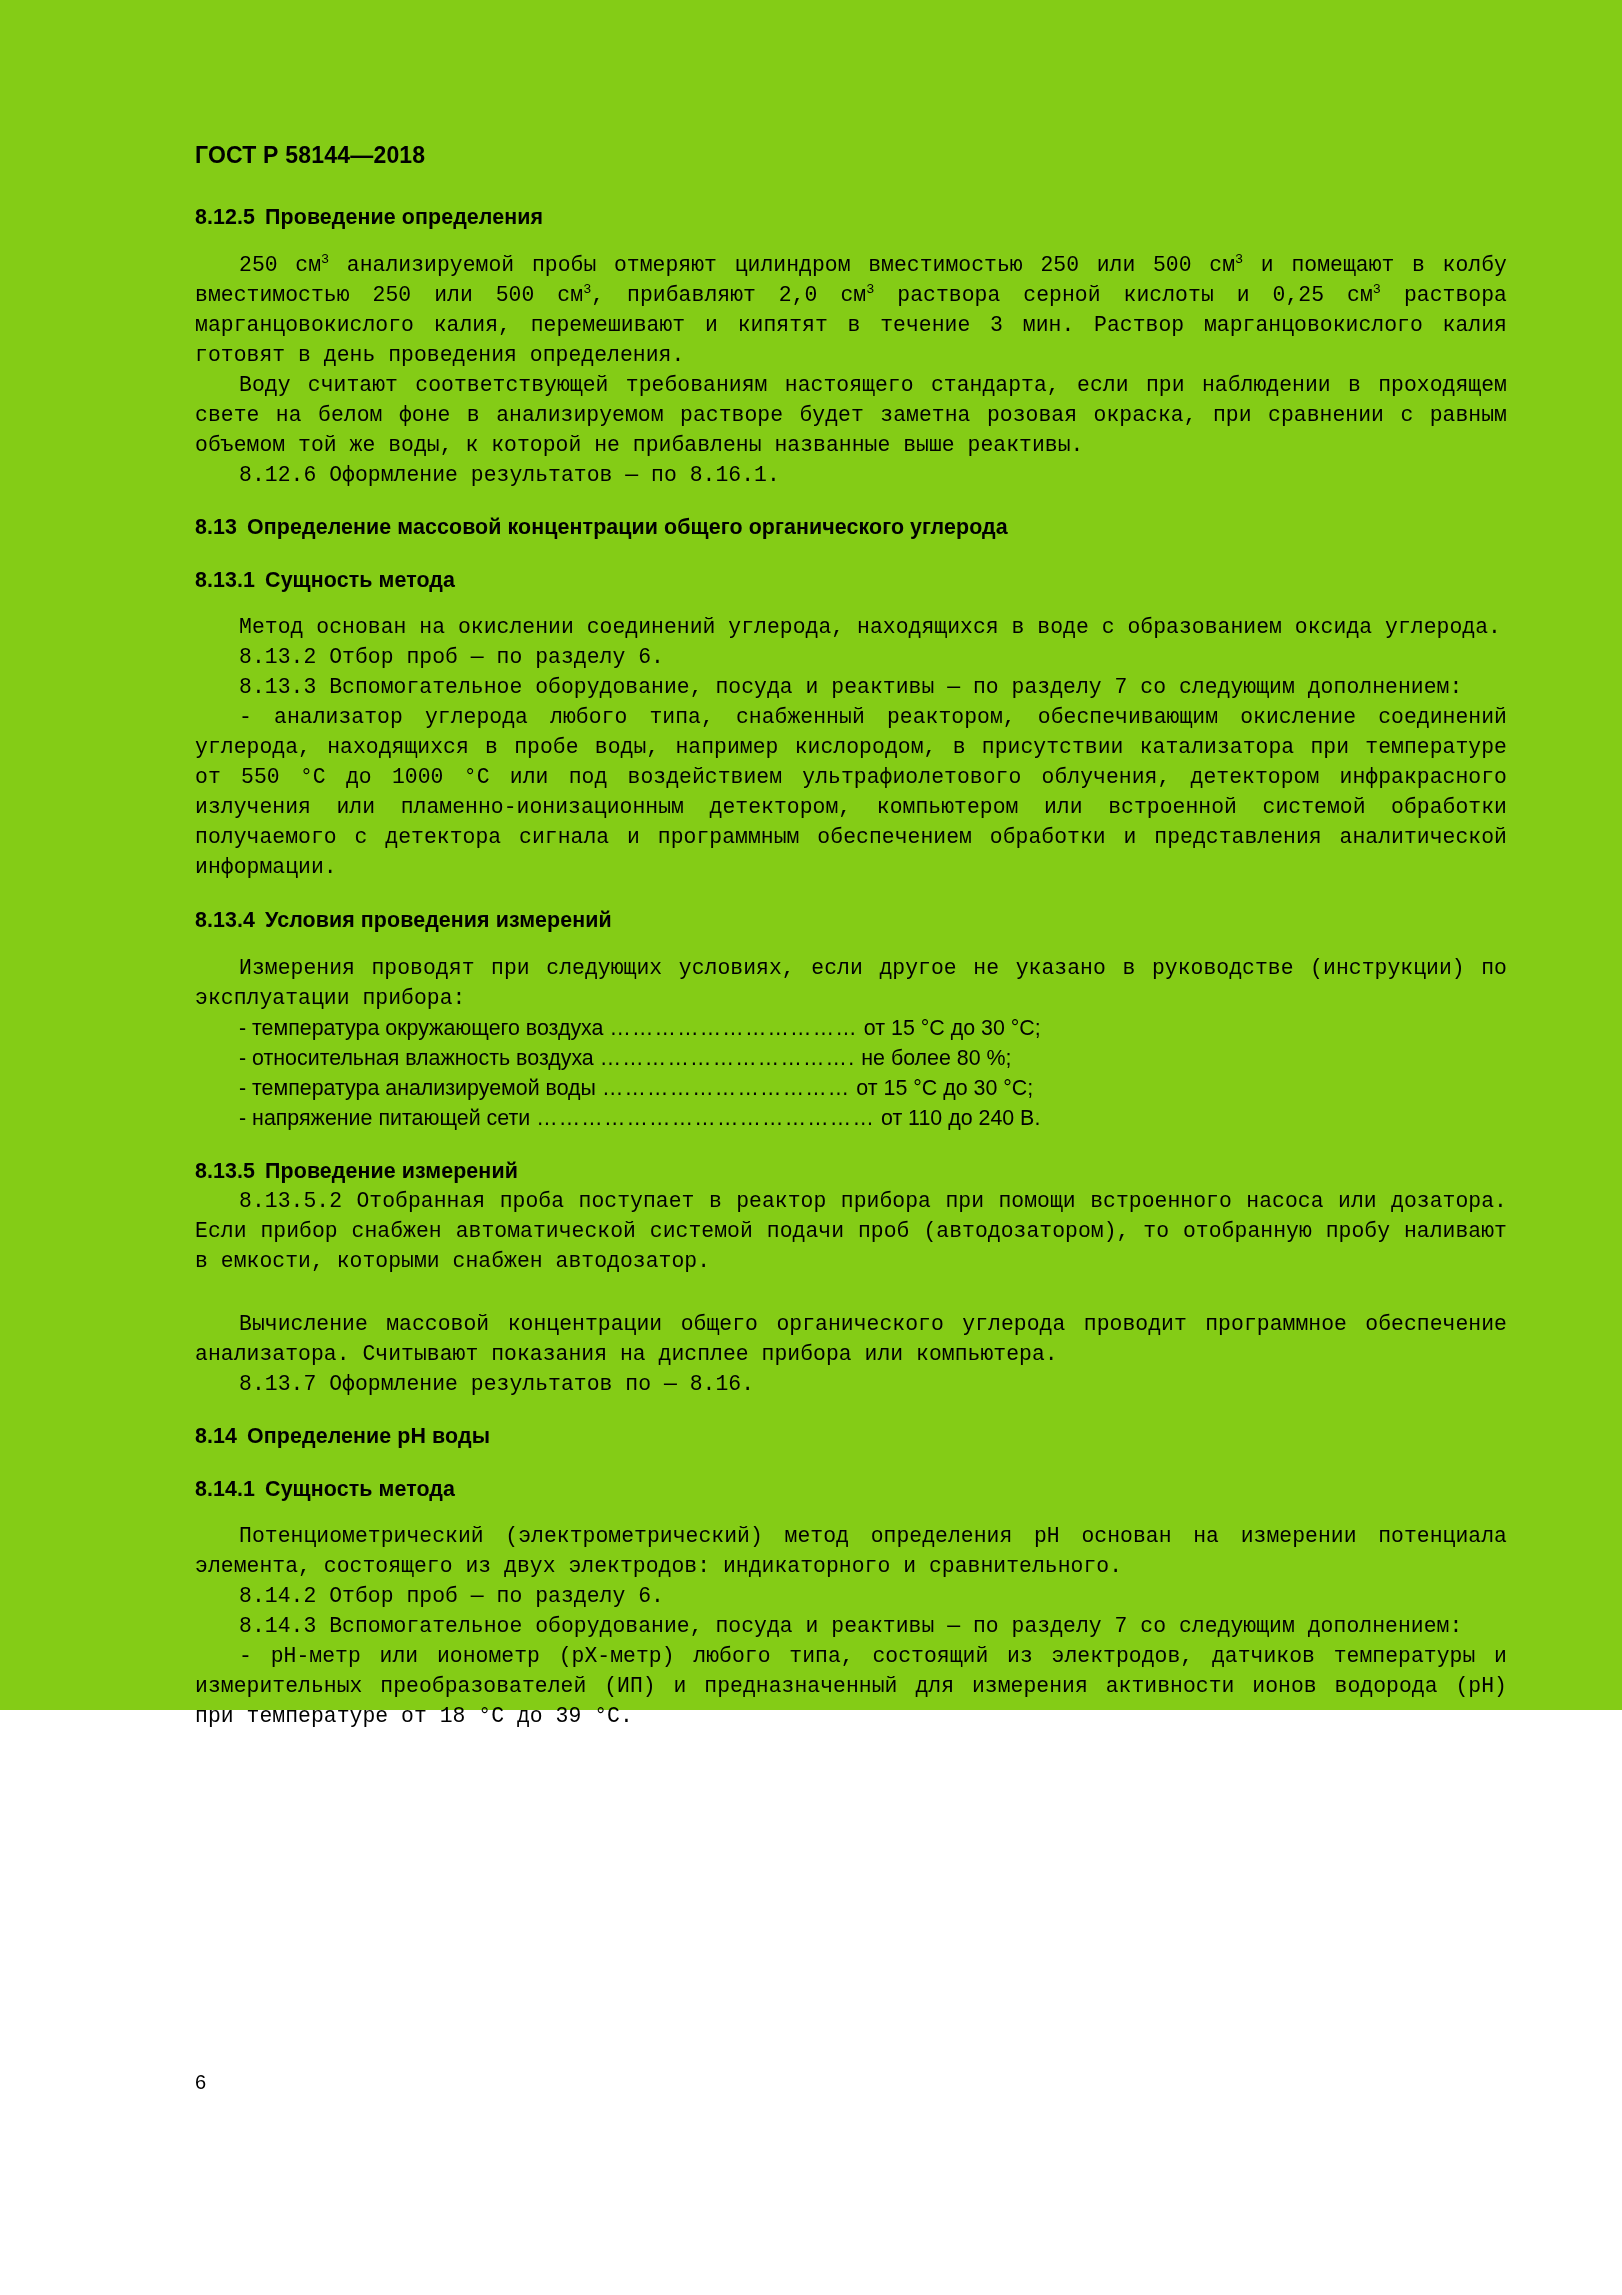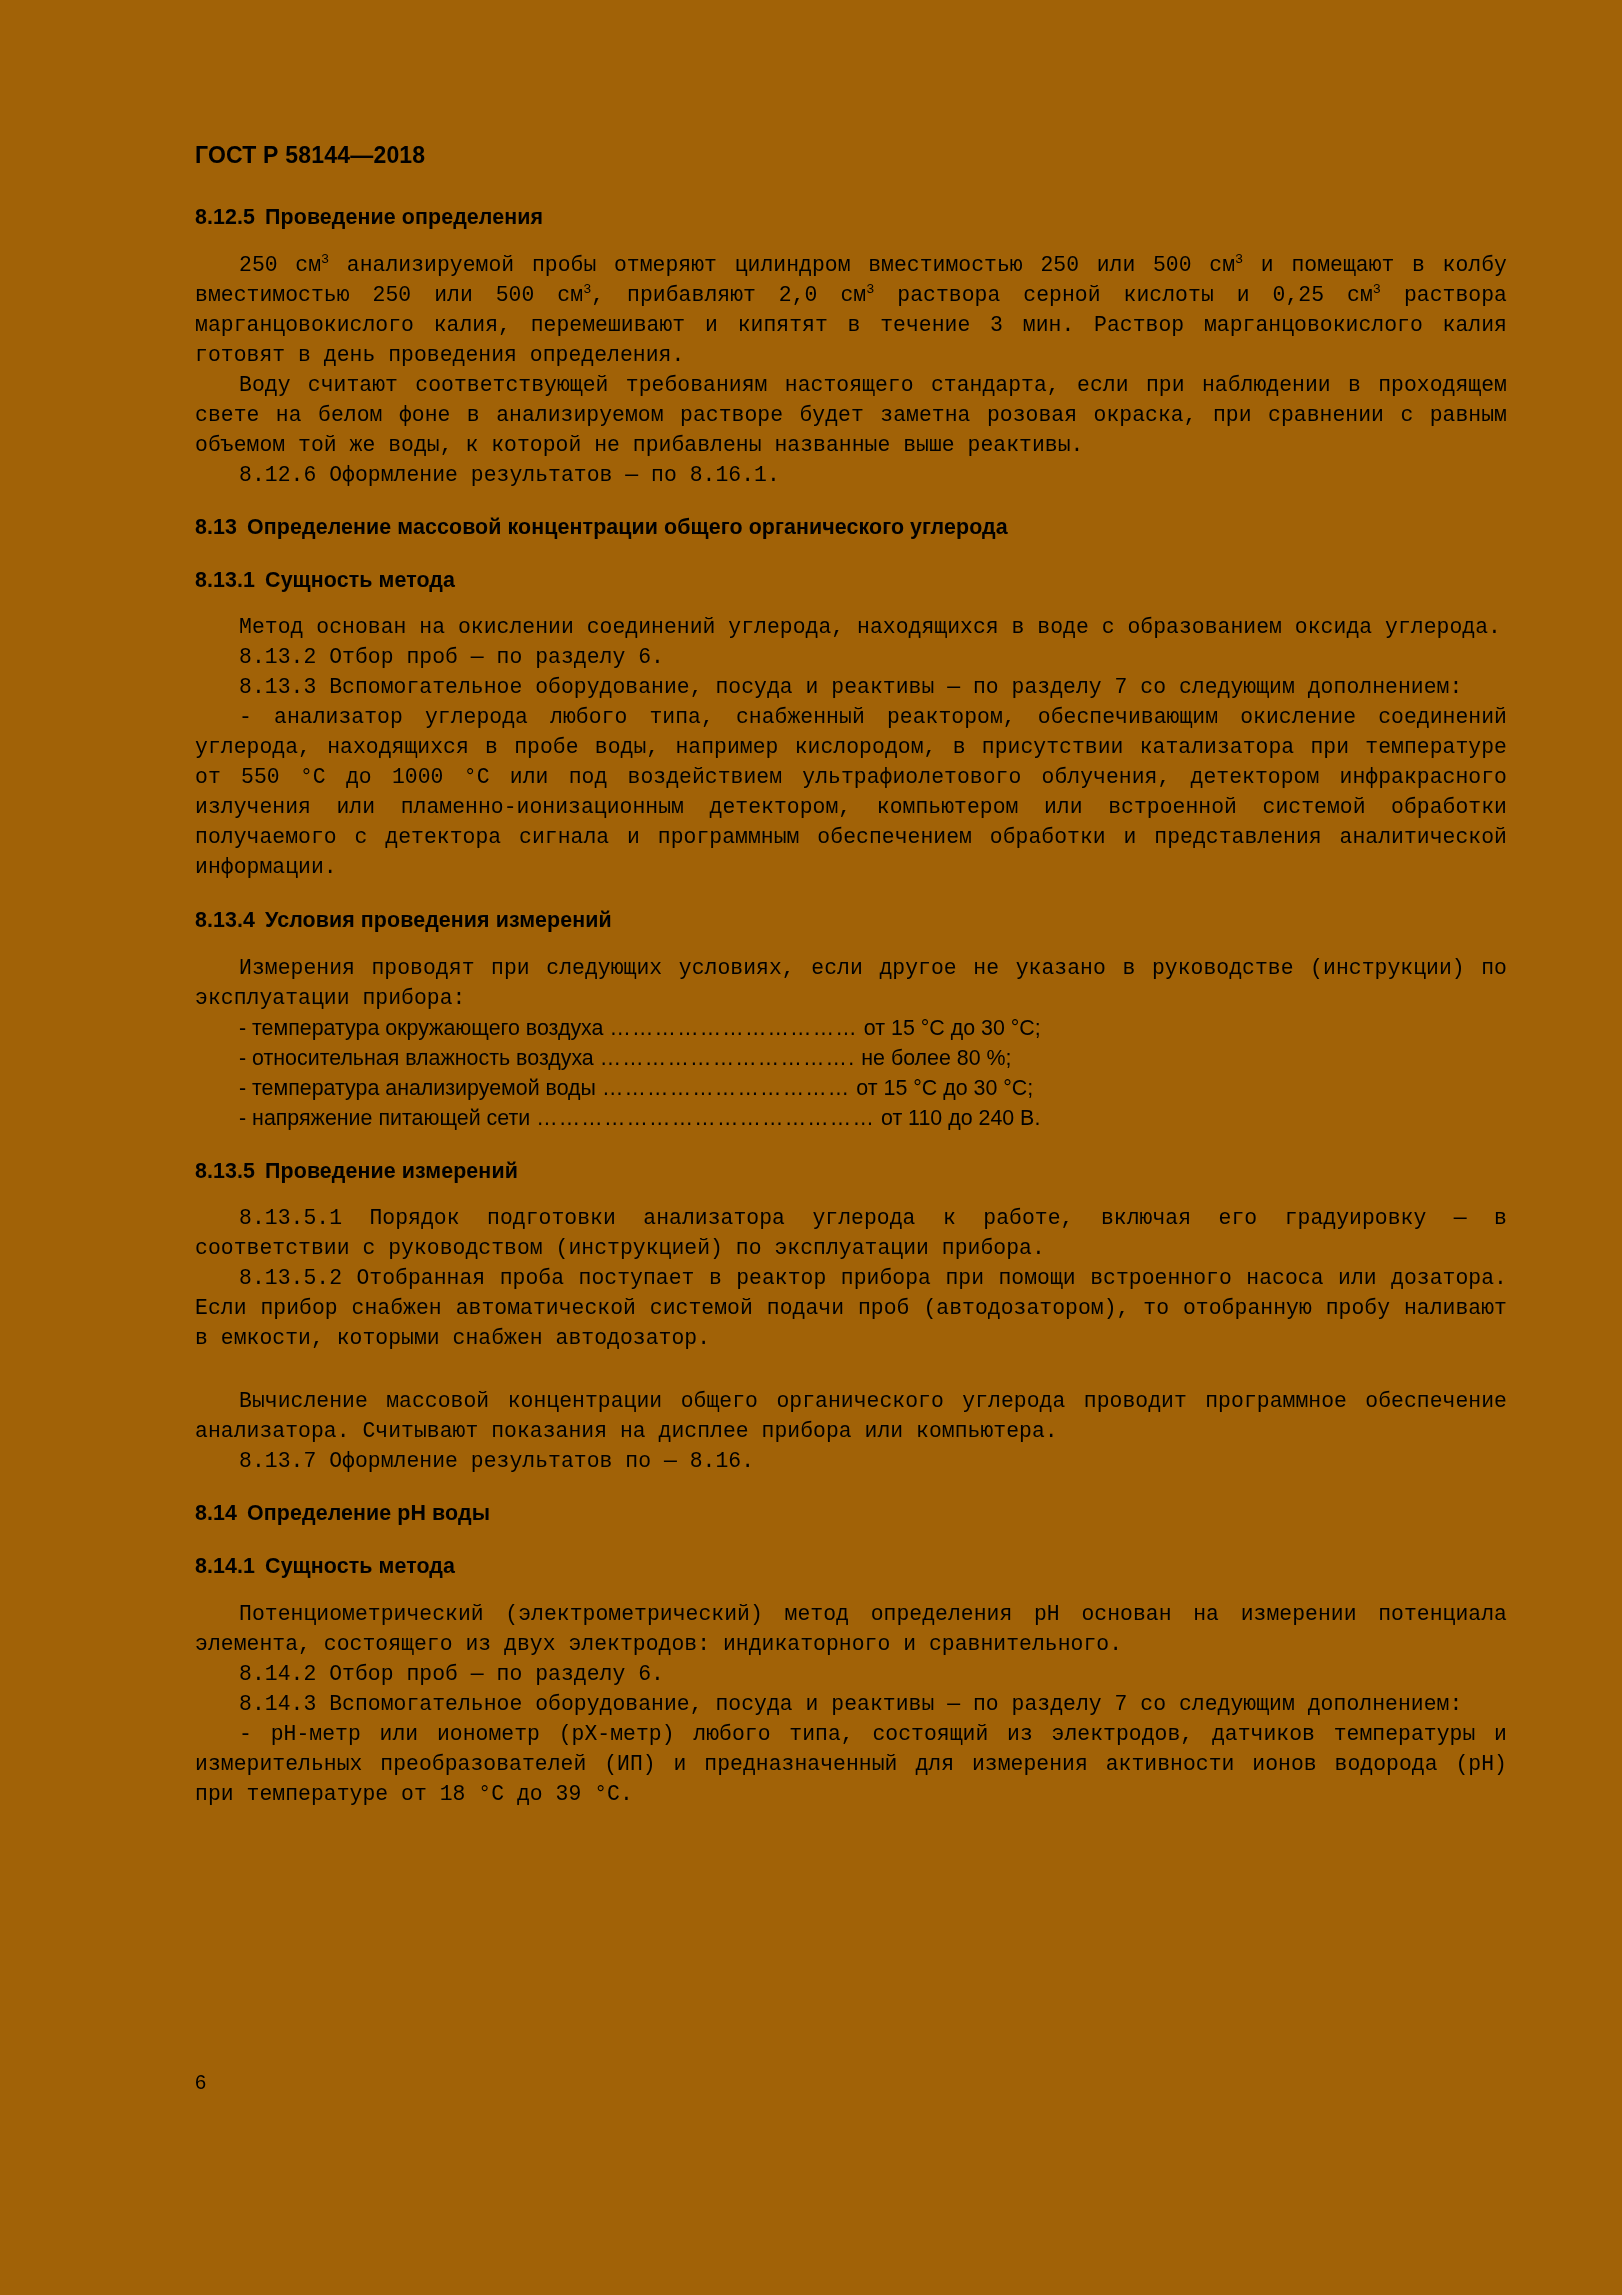--- a/index.html
+++ b/index.html
@@ -14,22 +14,22 @@
     position: relative;
     font-family: "Liberation Sans", sans-serif;
     color: #000000;
     overflow: hidden;
   }
   .page {
     position: absolute;
     left: 0;
     top: 0;
     width: 1623px;
-    height: 2295px;
-    background: #a16207;
+    height: 1710px;
+    background: #84cc16;
   }
   
   .runhead {
     position: absolute;
     left: 195px;
     top: 142px;
     font-size: 23px;
     font-weight: bold;
     letter-spacing: 0.2px;
     white-space: nowrap;
@@ -127,21 +127,20 @@
 
     <ul class="cond-list">
       <li class="cond-item"><span>- температура окружающего воздуха </span><span class="leader-dots">……………………………</span><span> от 15 °С до 30 °С;</span></li>
       <li class="cond-item"><span>- относительная влажность воздуха </span><span class="leader-dots">…………………………….</span><span> не более 80 %;</span></li>
       <li class="cond-item"><span>- температура анализируемой воды </span><span class="leader-dots">……………………………</span><span> от 15 °С до 30 °С;</span></li>
       <li class="cond-item"><span>- напряжение питающей сети </span><span class="leader-dots">………………………………………</span><span> от 110 до 240 В.</span></li>
     </ul>
 
     <h3 class="head" style="margin-top:23px;"><span>8.13.5</span><span class="num-sp"></span><span>Проведение измерений</span></h3>
 
-    <p class="para indent" style="margin-top:17.6px;">8.13.5.1 Порядок подготовки анализатора углерода к работе, включая его градуировку — в соответствии с руководством (инструкцией) по эксплуатации прибора.</p>
 
     <p class="para indent">8.13.5.2 Отобранная проба поступает в реактор прибора при помощи встроенного насоса или дозатора. Если прибор снабжен автоматической системой подачи проб (автодозатором), то отобранную пробу наливают в емкости, которыми снабжен автодозатор.</p>
 
 
     <p class="para indent" style="margin-top:33px;">Вычисление массовой концентрации общего органического углерода проводит программное обеспечение анализатора. Считывают показания на дисплее прибора или компьютера.</p>
 
     <p class="para indent last-left">8.13.7  Оформление результатов по — 8.16.</p>
 
     <h3 class="head" style="margin-top:22px;"><span>8.14</span><span class="num-sp"></span><span>Определение pH воды</span></h3>
 

